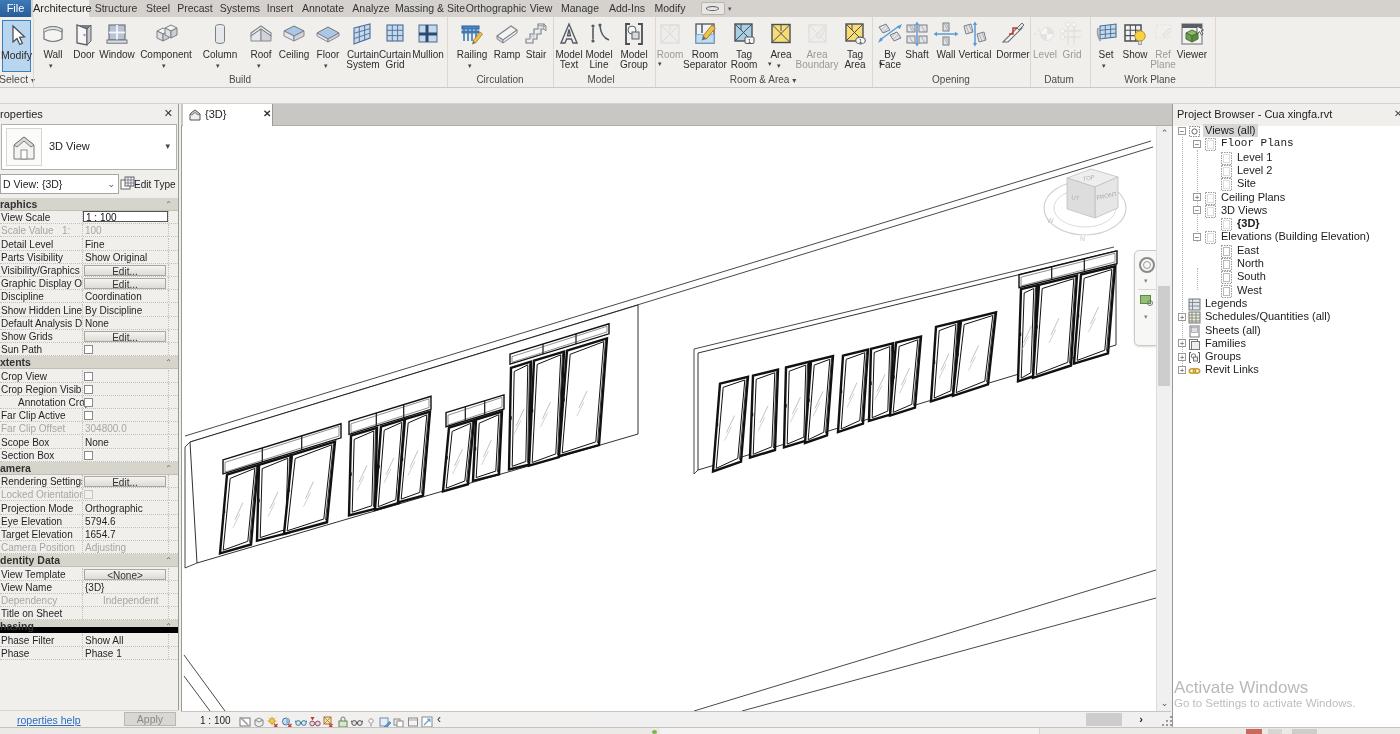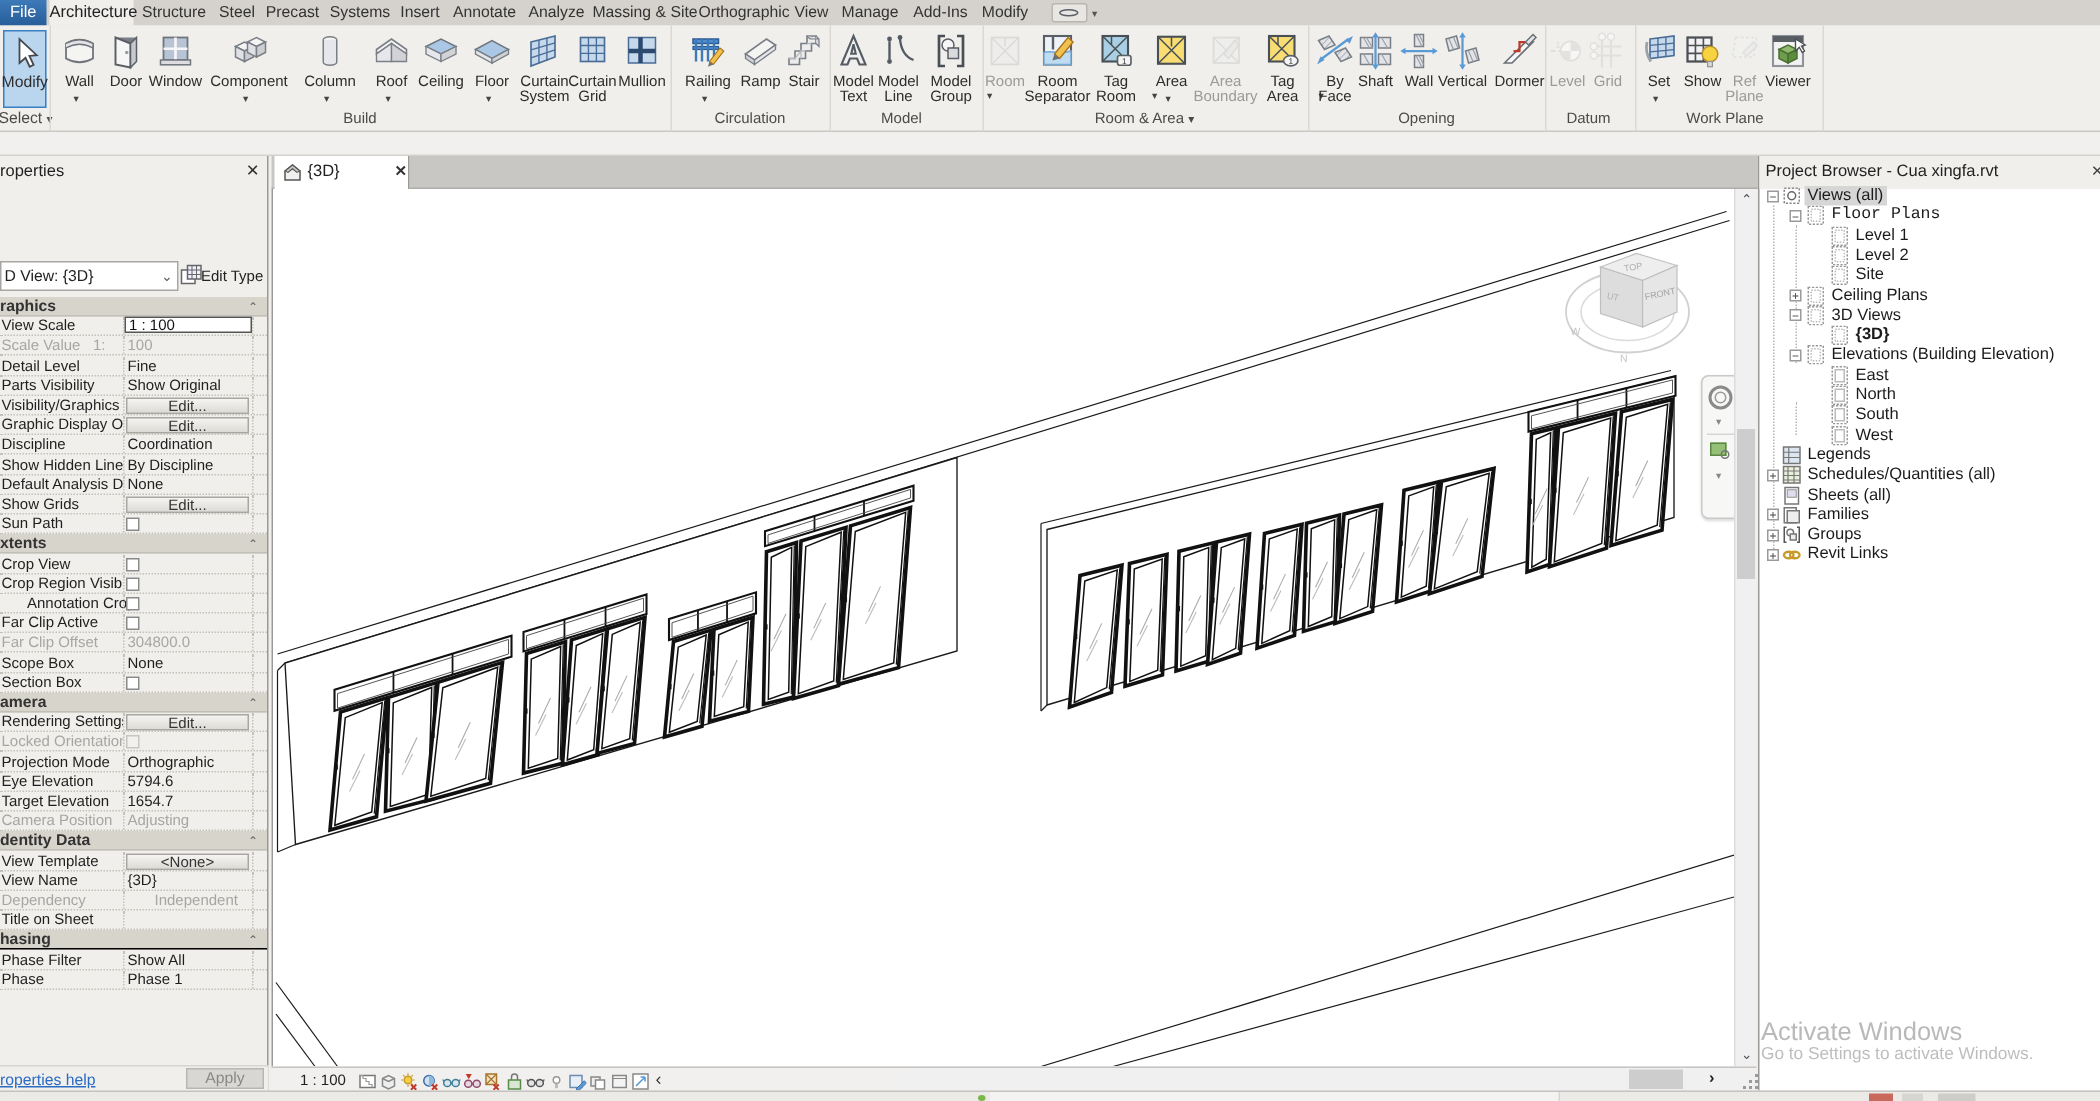--- a/index.html
+++ b/index.html
@@ -306,20 +306,31 @@
     <div style="position:absolute;left:881px;top:57px;width:140px;text-align:center;font-size:10px;color:#4b4b4a;">Opening</div>
     <div style="position:absolute;left:989px;top:57px;width:140px;text-align:center;font-size:10px;color:#4b4b4a;">Datum</div>
     <div style="position:absolute;left:1080px;top:57px;width:140px;text-align:center;font-size:10px;color:#4b4b4a;">Work Plane</div>
 </div>
 
 <div class="abs" style="left:0;top:89px;width:1400px;height:15px;background:#f1f0ee;border-bottom:1px solid #d6d3cf;"></div>
 
 <div class="abs" style="left:0;top:104px;width:179px;height:623px;background:#f0efec;border-right:1px solid #9b9995;">
   <div class="abs" style="left:0px;top:4px;font-size:11px;color:#222;">roperties</div>
   <div class="abs" style="right:5px;top:3px;font-size:11px;color:#333;">✕</div>
+  <div class="abs" style="left:1px;top:20px;width:176px;height:46px;background:#fff;border:1px solid #b3b1ad;">
+    <div class="abs" style="left:4px;top:3px;width:36px;height:38px;background:#fbfbfa;border:1px solid #d8d6d2;">
+      <svg width="34" height="36" viewBox="0 0 34 36">
+          <polygon points="7,16 17,8 27,16 27,30 7,30" fill="#f4f4f2" stroke="#7a7a78"></polygon>
+          <polygon points="7,16 17,8 27,16 24,18 17,12 10,18" fill="#dcdad6" stroke="#7a7a78"></polygon>
+          <rect x="14" y="21" width="6" height="9" fill="#fff" stroke="#8a8a88"></rect>
+        </svg>
+    </div>
+    <div class="abs" style="left:47px;top:15px;font-size:11px;color:#222;">3D View</div>
+    <div class="abs" style="right:6px;top:16px;font-size:9px;color:#444;">▾</div>
+  </div>
   <div class="abs" style="left:0px;top:70px;width:119px;height:20px;background:#fff;border:1px solid #a8a6a2;">
     <div class="abs" style="left:2px;top:3px;font-size:10.5px;color:#222;">D View: {3D}</div>
     <div class="abs" style="right:3px;top:4px;font-size:9px;color:#555;">⌄</div>
   </div>
   <div class="abs" style="left:120px;top:72px;width:16px;height:15px;">
     <svg width="16" height="15" viewBox="0 0 16 15">
         <rect x="1" y="4" width="9" height="9" fill="#fff" stroke="#666"></rect>
         <rect x="5" y="1" width="9" height="9" fill="#eef" stroke="#666"></rect>
         <path d="M5 4 L14 4 M5 7 L14 7 M8 1 L8 10 M11 1 L11 10" stroke="#666" stroke-width="0.7"></path>
       </svg>
@@ -502,38 +513,38 @@
       <span style="position:absolute;left:82px;top:0;width:1px;height:100%;border-left:1px dotted #c4c1ba;"></span>
       <span style="position:absolute;left:168px;top:0;width:1px;height:100%;border-left:1px dotted #c4c1ba;"></span>
       <span style="position:absolute;left:85px;top:0;font-size:10px;color:#a8a6a2;line-height:13px;white-space:nowrap;margin-left:18px;">Independent</span>
     </div>
     <div style="position:absolute;left:0;top:503px;width:178px;height:13.2px;border-bottom:1px dotted #c4c1ba;">
       <span style="position:absolute;left:1px;top:0;width:81px;overflow:hidden;font-size:10px;color:#1f1f1f;line-height:13px;white-space:nowrap;">Title on Sheet</span>
       <span style="position:absolute;left:82px;top:0;width:1px;height:100%;border-left:1px dotted #c4c1ba;"></span>
       <span style="position:absolute;left:168px;top:0;width:1px;height:100%;border-left:1px dotted #c4c1ba;"></span>
       <span style="position:absolute;left:85px;top:0;font-size:10px;color:#1f1f1f;line-height:13px;white-space:nowrap;"></span>
     </div>
-    <div style="position:absolute;left:0;top:516px;width:178px;height:13px;background:#d7d4cc;border-bottom:1px solid #000000;">
+    <div style="position:absolute;left:0;top:516px;width:178px;height:13px;background:#d7d4cc;border-bottom:6px solid #000000;">
       <span style="position:absolute;left:0px;top:0px;font-weight:bold;font-size:10.5px;color:#333;line-height:13px;">hasing</span>
       <span style="position:absolute;right:6px;top:0;font-size:8px;color:#666;line-height:13px;">⌃</span>
     </div>
     <div style="position:absolute;left:0;top:530px;width:178px;height:13.2px;border-bottom:1px dotted #c4c1ba;">
       <span style="position:absolute;left:1px;top:0;width:81px;overflow:hidden;font-size:10px;color:#1f1f1f;line-height:13px;white-space:nowrap;">Phase Filter</span>
       <span style="position:absolute;left:82px;top:0;width:1px;height:100%;border-left:1px dotted #c4c1ba;"></span>
       <span style="position:absolute;left:168px;top:0;width:1px;height:100%;border-left:1px dotted #c4c1ba;"></span>
       <span style="position:absolute;left:85px;top:0;font-size:10px;color:#1f1f1f;line-height:13px;white-space:nowrap;">Show All</span>
     </div>
     <div style="position:absolute;left:0;top:543px;width:178px;height:13.2px;border-bottom:1px dotted #c4c1ba;">
       <span style="position:absolute;left:1px;top:0;width:81px;overflow:hidden;font-size:10px;color:#1f1f1f;line-height:13px;white-space:nowrap;">Phase</span>
       <span style="position:absolute;left:82px;top:0;width:1px;height:100%;border-left:1px dotted #c4c1ba;"></span>
       <span style="position:absolute;left:168px;top:0;width:1px;height:100%;border-left:1px dotted #c4c1ba;"></span>
       <span style="position:absolute;left:85px;top:0;font-size:10px;color:#1f1f1f;line-height:13px;white-space:nowrap;">Phase 1</span>
     </div>
   <div class="abs" style="left:0;top:606px;width:179px;height:17px;background:#f0efec;border-top:1px solid #d8d6d2;">
-    <span class="abs" style="left:0px;top:3px;font-size:10.5px;color:#2a6cc4;text-decoration:underline;">roperties help</span>
+    <span class="abs" style="left:0px;top:3px;font-size:10.5px;color:#2a6cc4;text-decoration:underline;padding-left:17px;">roperties help</span>
     <span class="abs" style="left:124px;top:1px;width:52px;height:14px;background:#d9d7d3;border:1px solid #b9b7b3;font-size:10.5px;color:#8a8886;text-align:center;line-height:13px;">Apply</span>
   </div>
 </div>
 
 <div class="abs" style="left:181px;top:104px;width:991px;height:22px;background:#c8c7c4;border-bottom:1px solid #aeadaa;"></div>
 <div class="abs" style="left:183px;top:104px;width:90px;height:22px;background:#fff;border-right:1px solid #9a9996;">
   <svg style="position:absolute;left:5px;top:4px;" width="14" height="14" viewBox="0 0 14 14">
       <polygon points="2,6 7,2 12,6 12,12 2,12" fill="#f0f0ee" stroke="#555"></polygon>
       <polygon points="2,6 7,2 12,6 10,7 7,4.5 4,7" fill="#c9c7c3" stroke="#555" stroke-width="0.7"></polygon>
     </svg>

